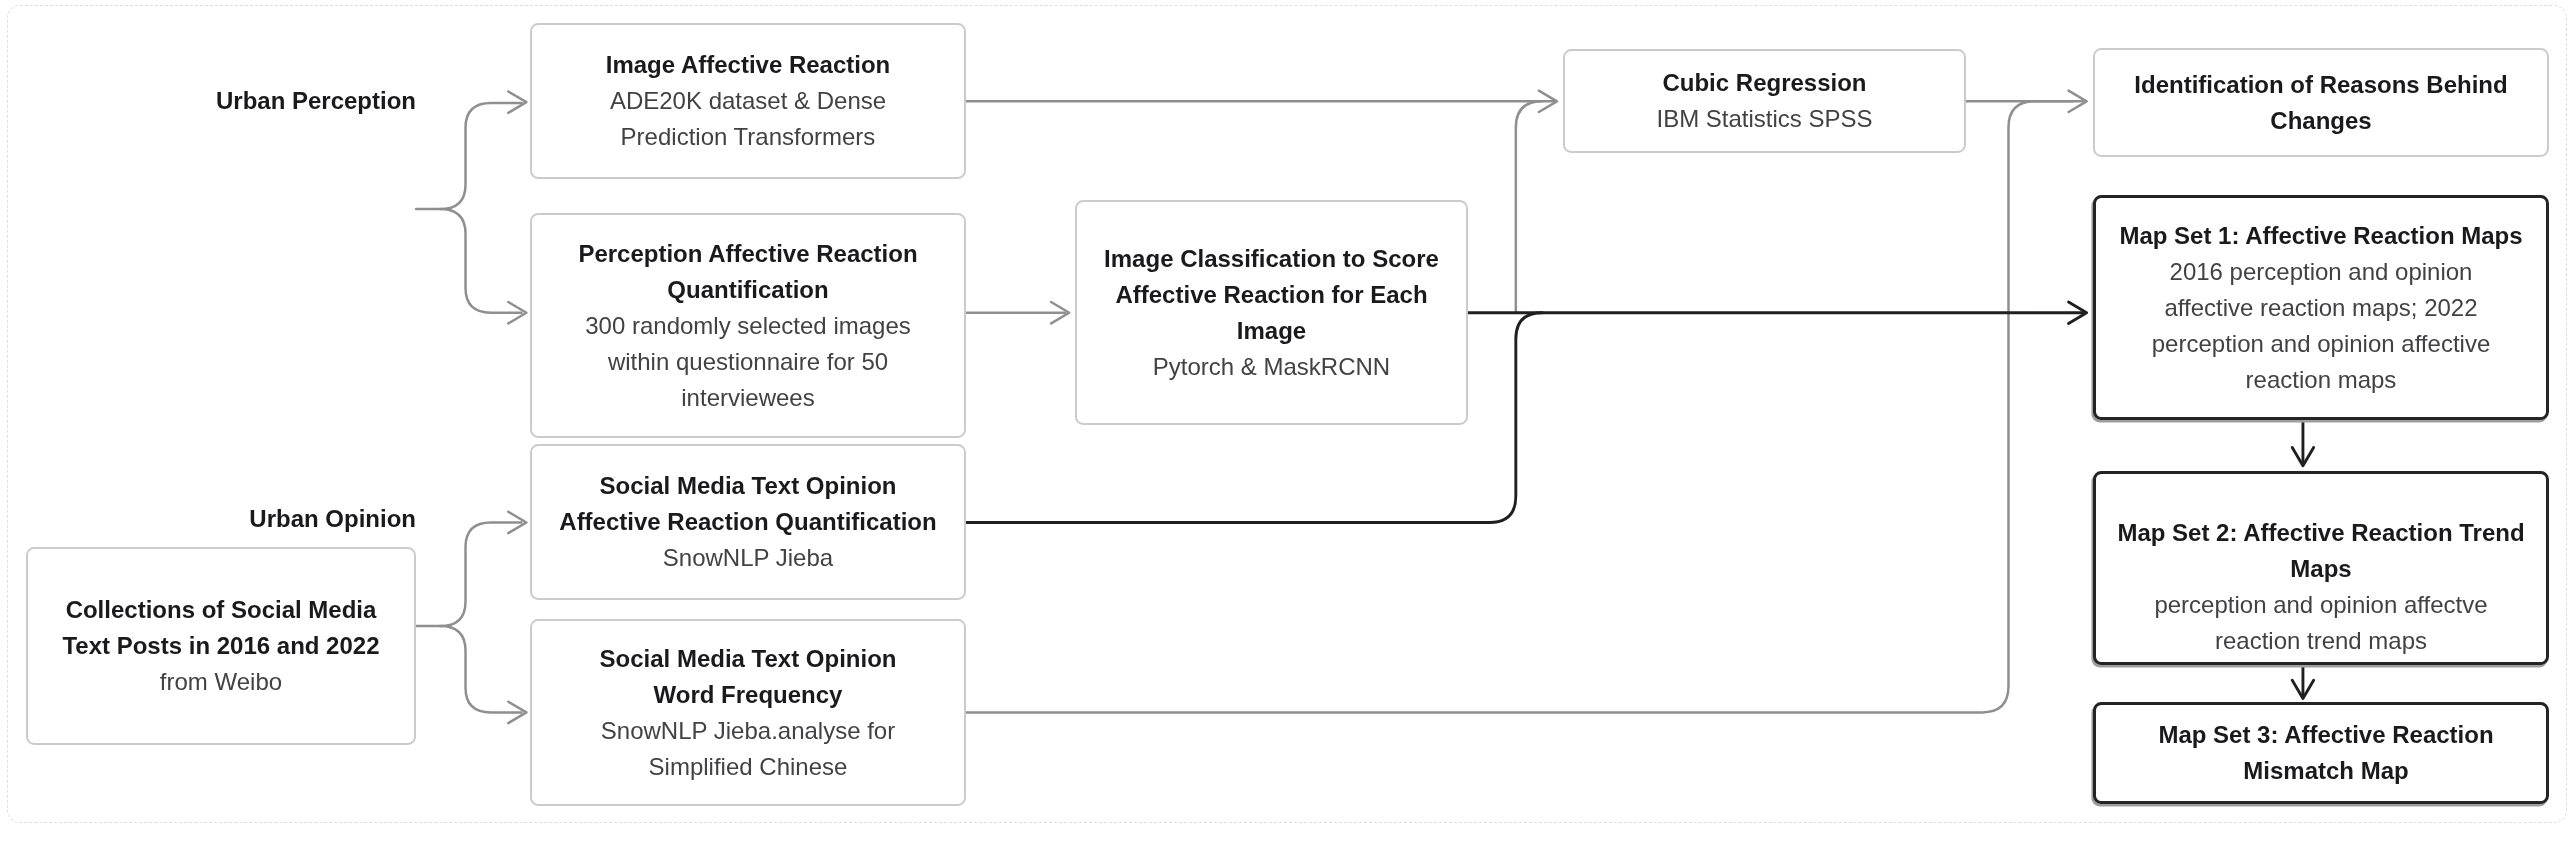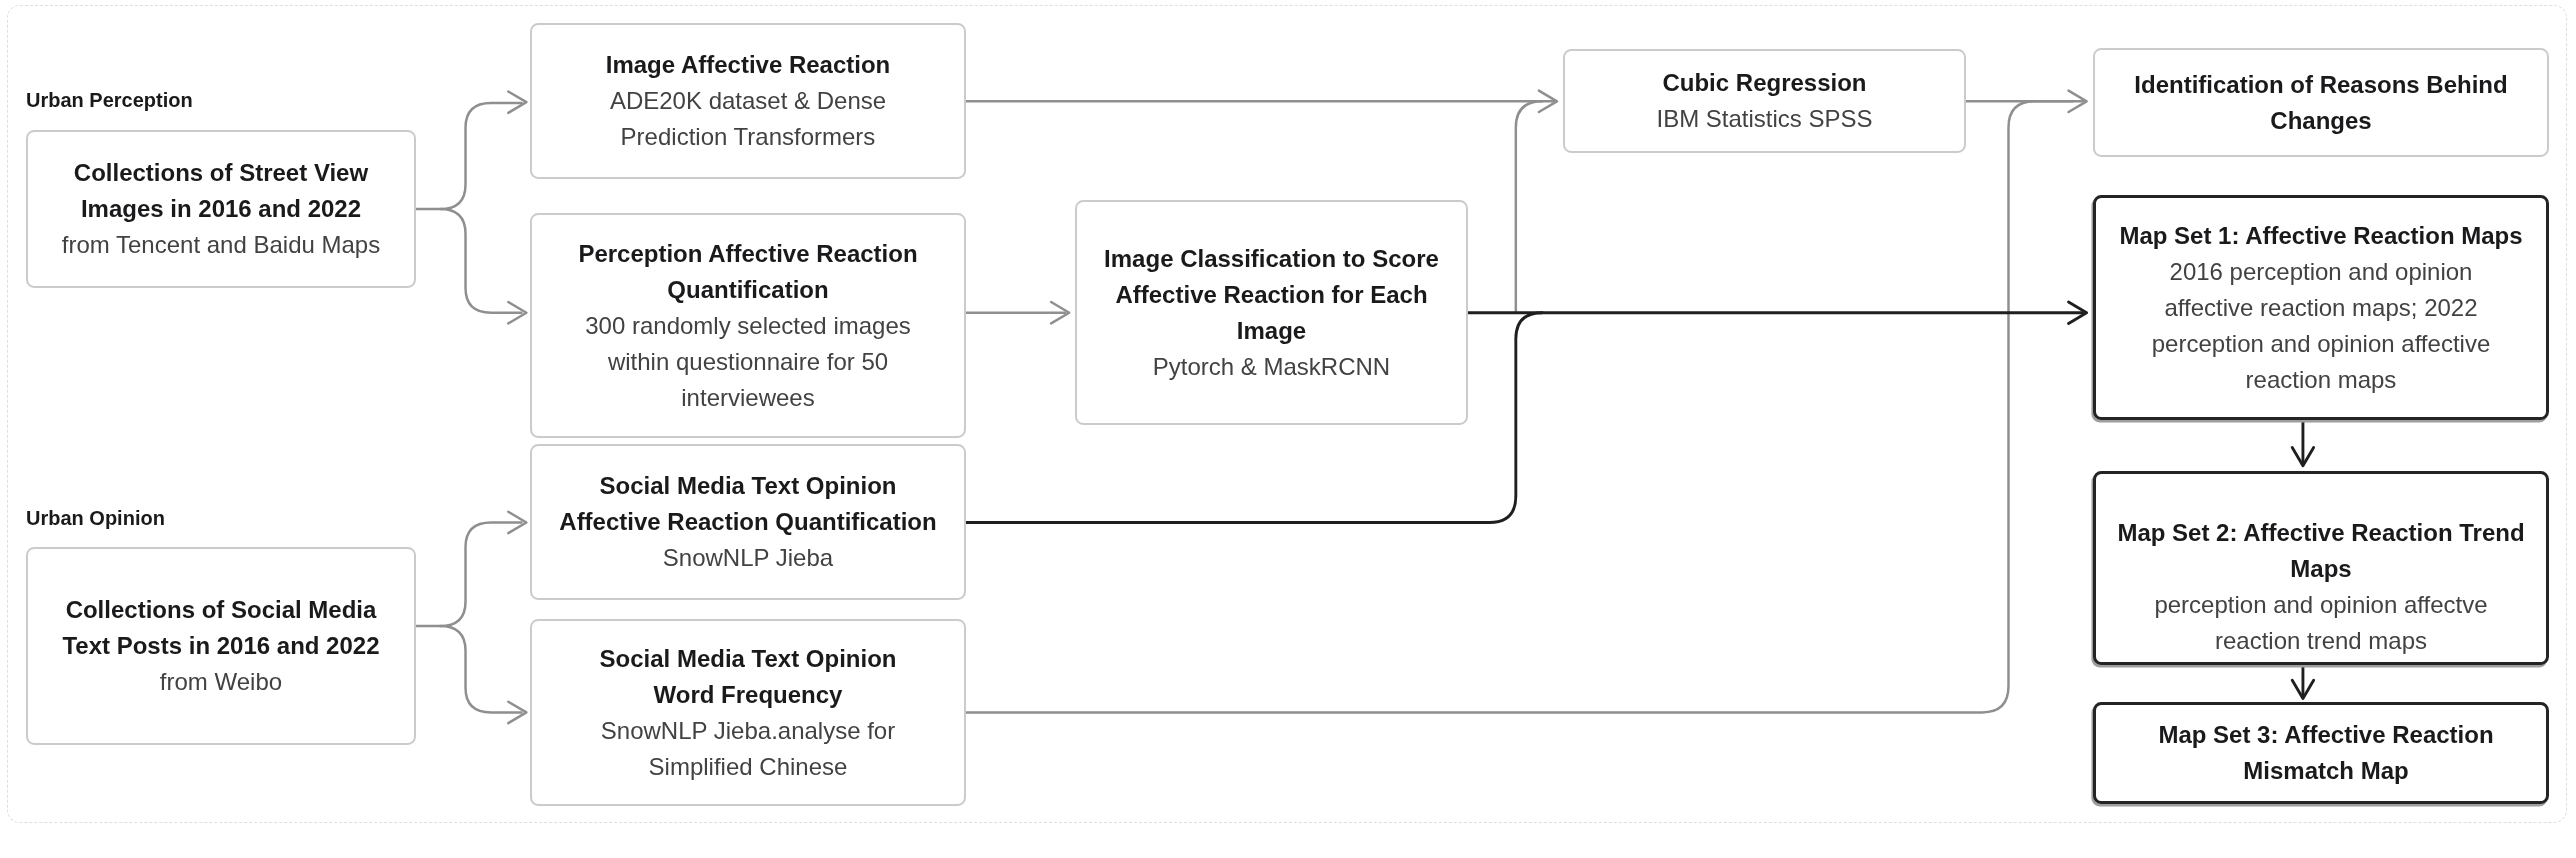--- a/index.html
+++ b/index.html
@@ -42,22 +42,22 @@
   }
   .t{
     font-weight:700;font-size:24px;line-height:36px;
     color:var(--title-color);white-space:pre-line;
   }
   .b{
     font-weight:400;font-size:24px;line-height:36px;
     color:var(--body-color);white-space:pre-line;
   }
   .flow-label{
-    position:absolute;display:flex;justify-content:flex-start;align-items:center;
-    font-weight:700;font-size:20px;color:var(--title-color);
+    position:absolute;display:flex;justify-content:flex-end;align-items:center;
+    font-weight:700;font-size:24px;color:var(--title-color);
     text-align:center;
   }
   
   .lbl-perception{left:26px;top:81px;width:390px;height:39px;}
   .n-src1{left:26px;top:130px;width:390px;height:158px;}
   .lbl-opinion{left:26px;top:499px;width:390px;height:39px;}
   .n-src2{left:26px;top:547px;width:390px;height:198px;}
   .n-ia{left:530px;top:23px;width:436px;height:156px;}
   .n-pq{left:530px;top:200px;width:436px;height:225px;margin-top:13px;}
   .n-sa{left:530px;top:444px;width:436px;height:156px;}
@@ -101,25 +101,20 @@
     <path class="cb" d="M2800 510 V562"></path>
     <path class="cb" d="M2787 544 L2800 566 L2813 544"></path>
     <path class="cb" d="M2800 798 V845"></path>
     <path class="cb" d="M2787 827 L2800 849 L2813 827"></path>
   </svg>
 
   <div class="flow-label lbl-perception">
     <span>Urban Perception</span>
   </div>
 
-  <div class="node n-src1">
-    <div class="t">Collections of Street View
-Images in 2016 and 2022</div>
-    <div class="b">from Tencent and Baidu Maps</div>
-  </div>
 
   <div class="flow-label lbl-opinion">
     <span>Urban Opinion</span>
   </div>
 
   <div class="node n-src2">
     <div class="t">Collections of Social Media
 Text Posts in 2016 and 2022</div>
     <div class="b">from Weibo</div>
   </div>

